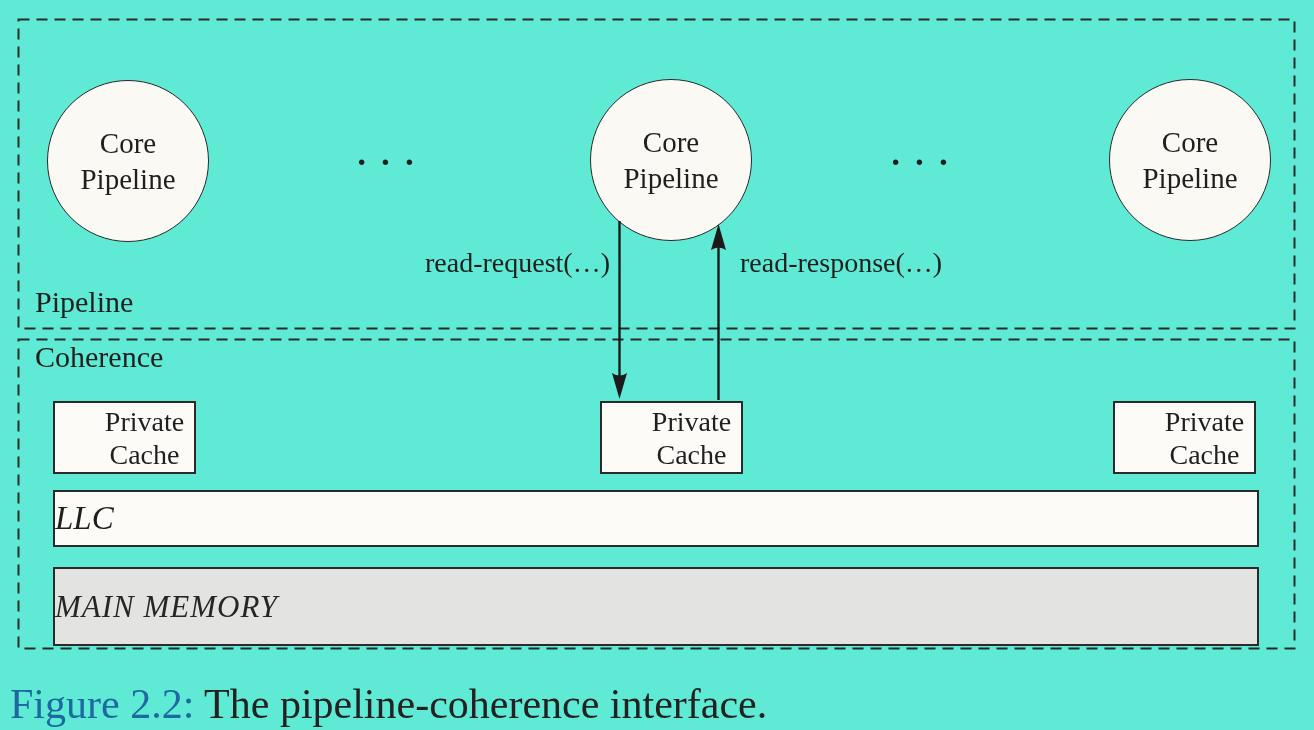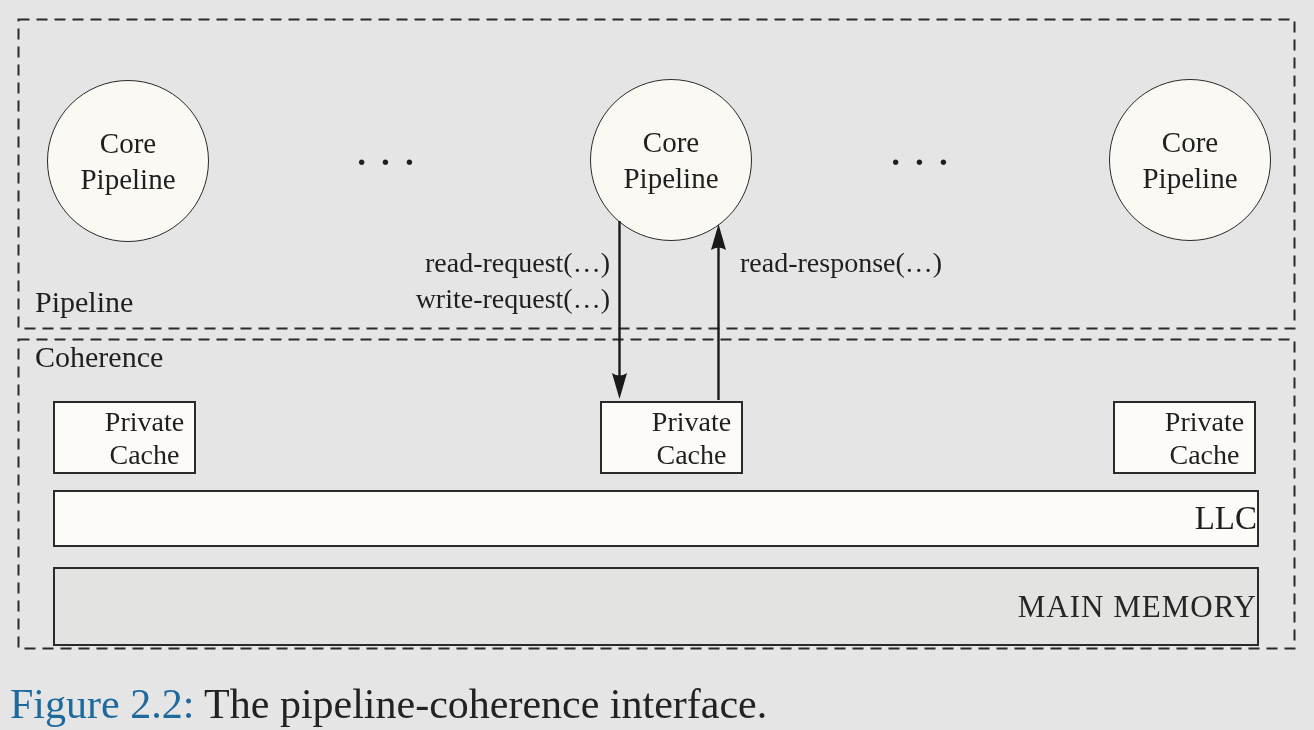--- a/index.html
+++ b/index.html
@@ -4,21 +4,21 @@
 <style>
   html, body {
     margin: 0;
     padding: 0;
     background: #ffffff;
   }
   .canvas {
     position: relative;
     width: 1314px;
     height: 730px;
-    background: #e5e5e5;
+    background: #5eead4;
     font-family: "Liberation Serif", "DejaVu Serif", serif;
     color: #1f1f1f;
     overflow: hidden;
   }
   .svg-layer {
     position: absolute;
     inset: 0;
     z-index: 3;
     pointer-events: none;
   }
@@ -82,22 +82,23 @@
     padding-left: 40px;
   }
   .wide-box {
     position: absolute;
     left: 53px;
     width: 1206px;
     box-sizing: border-box;
     border: 2px solid #2a2a2a;
     display: flex;
     align-items: center;
-    justify-content: flex-end;
-    z-index: 2;
+    justify-content: flex-start;
+    z-index: 2;
+    font-style: italic;
   }
   .llc-box {
     top: 490px;
     height: 57px;
     background: #fcfbf7;
     font-size: 33px;
   }
   .mm-box {
     top: 567px;
     height: 79px;
@@ -157,21 +158,20 @@
   </div>
 
   <span class="dots" style="left:356px; top:143px;">· · ·</span>
   <span class="dots" style="left:890px; top:143px;">· · ·</span>
 
   <div class="region-label" style="left:35px; top:285px;">Pipeline</div>
   <div class="region-label" style="left:35px; top:340px;">Coherence</div>
 
   <div class="call-labels right-align" style="right:704px; top:245px;">
     <span>read-request(…)</span>
-    <span>write-request(…)</span>
   </div>
   <div class="call-labels left-align" style="left:740px; top:245px;">
     <span>read-response(…)</span>
   </div>
 
   <div class="cache-box" style="left:53px;">
     <span>Private</span>
     <span>Cache</span>
   </div>
   <div class="cache-box" style="left:600px;">

